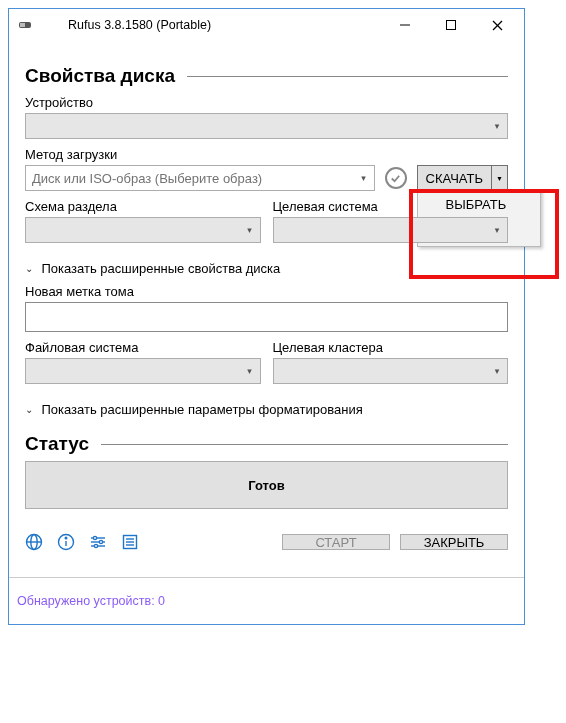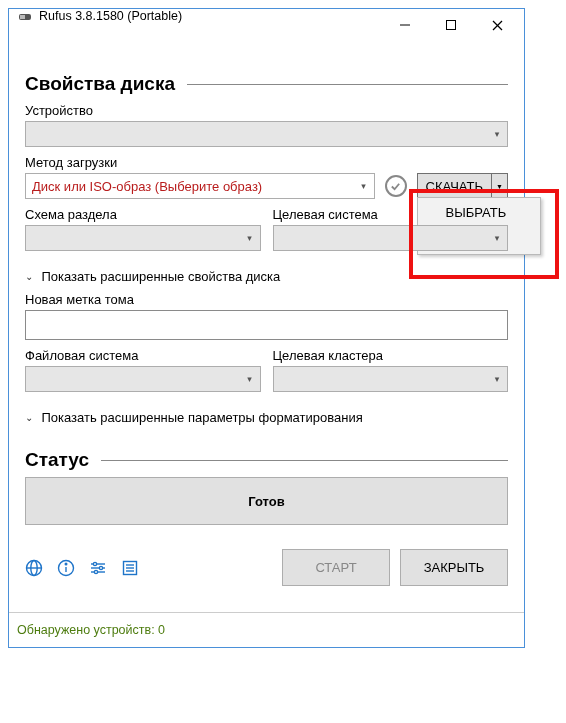--- a/index.html
+++ b/index.html
@@ -1,50 +1,50 @@
 <!DOCTYPE html>
 <html><head>
 <meta charset="utf-8">
 <style>
   * { box-sizing: border-box; font-family: 'Segoe UI', Tahoma, sans-serif; }
   body { margin: 0; padding: 8px; background: #fff; width: 566px; }
   .window { width: 517px; border: 1px solid #4a90d9; background: #fff; position: relative; }
-  .titlebar { display: flex; height: 32px; padding: 0 4px 0 8px; }
+  .titlebar { display: flex; align-items: center; height: 32px; padding: 0 4px 0 8px; gap: 29px; }
   .titlebar .app-icon { width: 16px; height: 16px; margin-right: 6px; }
   .titlebar .title { font-size: 12.5px; color: #000; flex: 1; }
   .titlebar .win-btns { display: flex; }
   .titlebar .win-btn { width: 46px; height: 32px; display: flex; align-items: center; justify-content: center; }
   .content { padding: 8px 16px 8px 16px; }
 
-  .section-header { display: flex; align-items: center; margin: 24px 0 6px 0; }
+  .section-header { display: flex; align-items: center; margin: 16px 0 6px 0; }
   .section-header h2 { font-size: 19px; font-weight: bold; margin: 0; white-space: nowrap; }
   .section-header .line { flex: 1; height: 1px; background: #888; margin-left: 12px; }
 
   .label { font-size: 13px; color: #000; margin-top: 8px; margin-bottom: 3px; }
   .combo { width: 100%; height: 26px; background: #e6e6e6; border: 1px solid #adadad; display: flex; align-items: center; position: relative; }
-  .combo .combo-text { flex:1; padding: 0 6px; font-size: 13px; color:#b91c1c; }
+  .combo .combo-text { flex:1; padding: 0 6px; font-size: 13px; color:#737373; }
   .combo .chev { width: 20px; text-align: center; font-size: 9px; color: #555; }
   .input { width: 100%; height: 30px; background: #fff; border: 1px solid #8a8a8a; }
 
   .two-col { display: flex; gap: 12px; }
   .two-col .col { flex:1; }
 
   .expand-row { display: flex; align-items: center; font-size: 13px; margin-top: 18px; margin-bottom: 8px; gap: 8px; }
   .expand-row .chev-down { font-size: 10px; color: #333; }
 
   .status-bar { height: 48px; background: #e1e1e1; border: 1px solid #adadad; display:flex; align-items:center; justify-content:center; font-size: 13px;  font-weight: bold;}
 
   .footer-row { display:flex; align-items:center; margin-top: 24px; margin-bottom: 18px; gap: 10px; }
   .footer-icons { display: flex; gap: 14px; color: #1e74c9; }
   .footer-icons .ficon { width: 18px; height: 18px; display:flex; align-items:center; justify-content:center; }
   .footer-row .spacer { flex:1; }
-  .btn { min-width: 108px; height: 37px; border: 1px solid #adadad; background: #e1e1e1; font-size: 13px; display:flex; align-items:center; justify-content:center; }
+  .btn { min-width: 108px; height: 16px; border: 1px solid #adadad; background: #e1e1e1; font-size: 13px; display:flex; align-items:center; justify-content:center; }
   .btn.disabled { color: #888; }
 
-  .device-bar { border-top: 1px solid #ccc; padding: 10px 8px; font-size: 12.5px; color:#4d7c0f; }
+  .device-bar { border-top: 1px solid #ccc; padding: 16px 8px; font-size: 12.5px; color:#8b5cf6; }
 
   
   .boot-row { display:flex; gap: 10px; align-items:flex-end; }
   .boot-row .main-combo { flex:1; }
   .circle-check { width: 22px; height: 22px; border-radius: 50%; border: 2px solid #888; display:flex; align-items:center; justify-content:center; margin-bottom: 2px;}
   .circle-check svg { width: 11px; height: 11px; }
 
   
   .split-wrap { position: relative; }
   .split-btn { height: 26px; display: flex; border: 1px solid #707070; }

